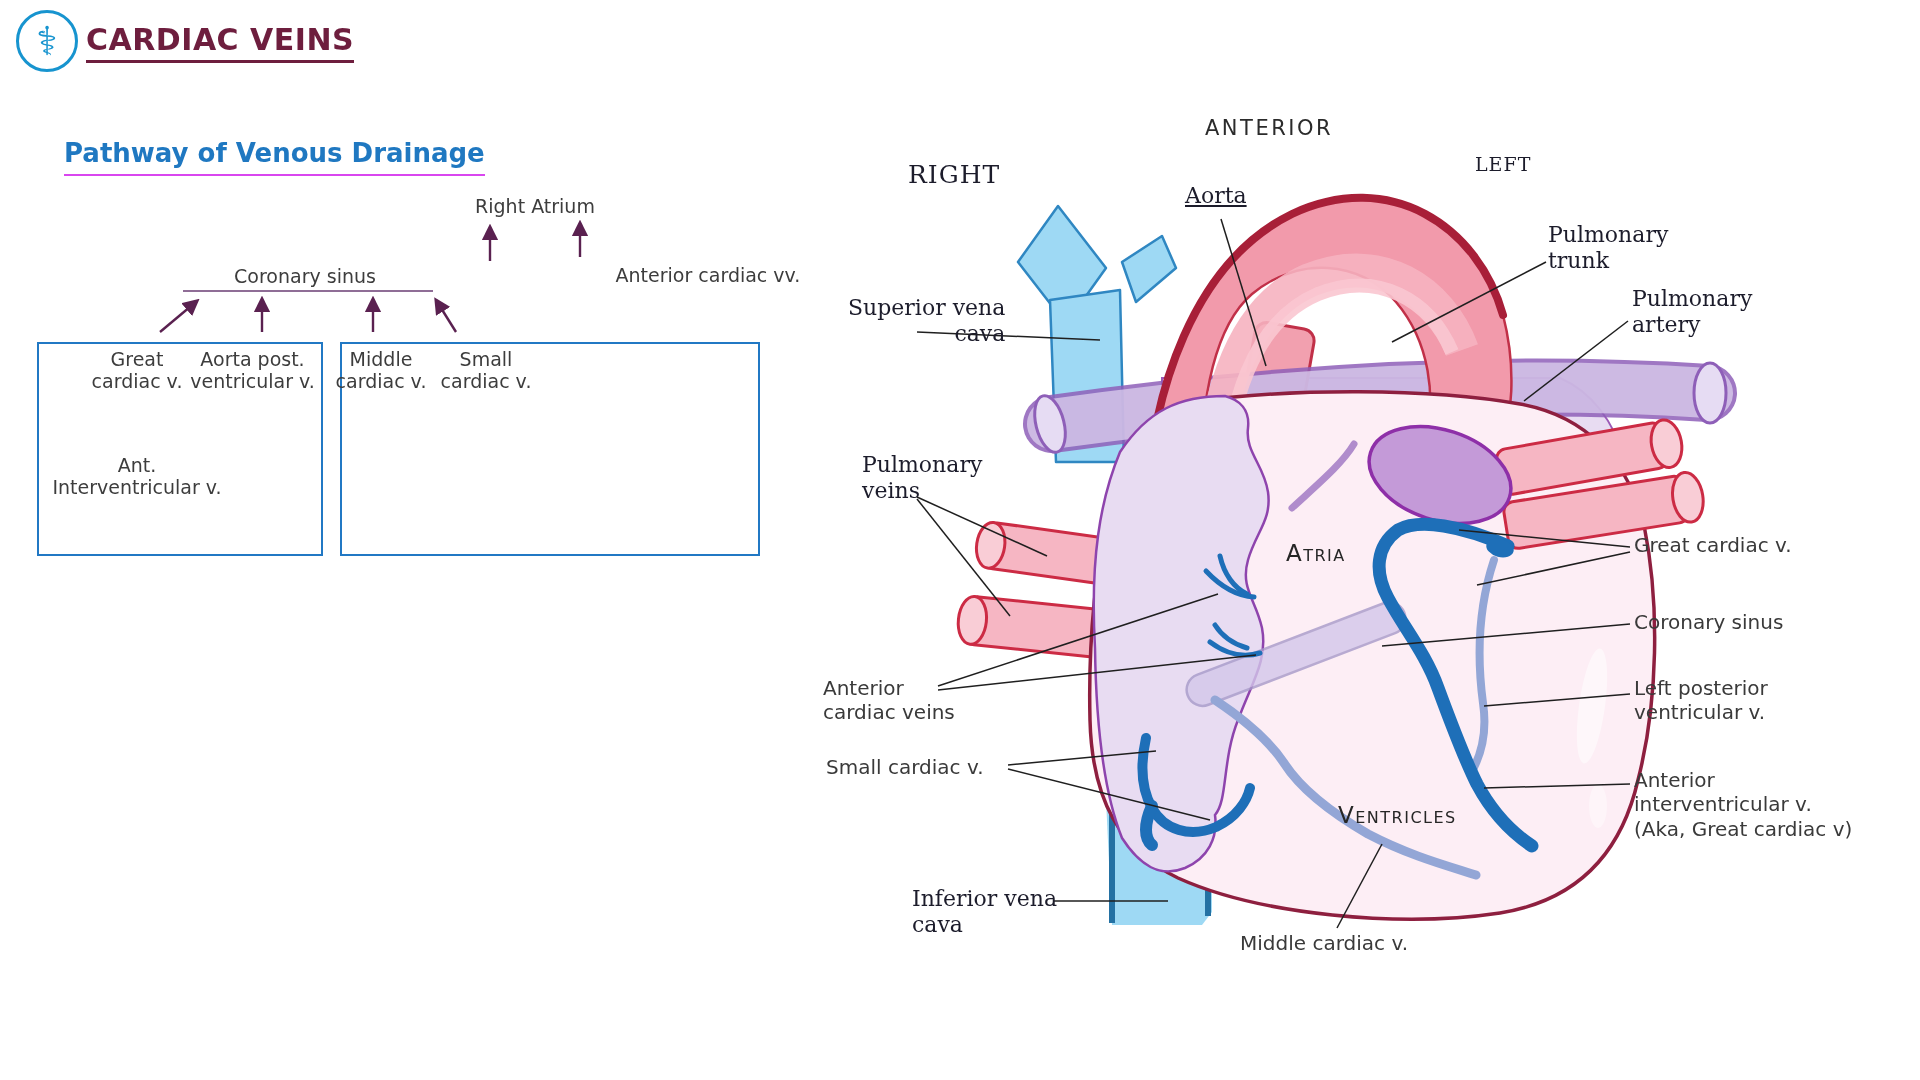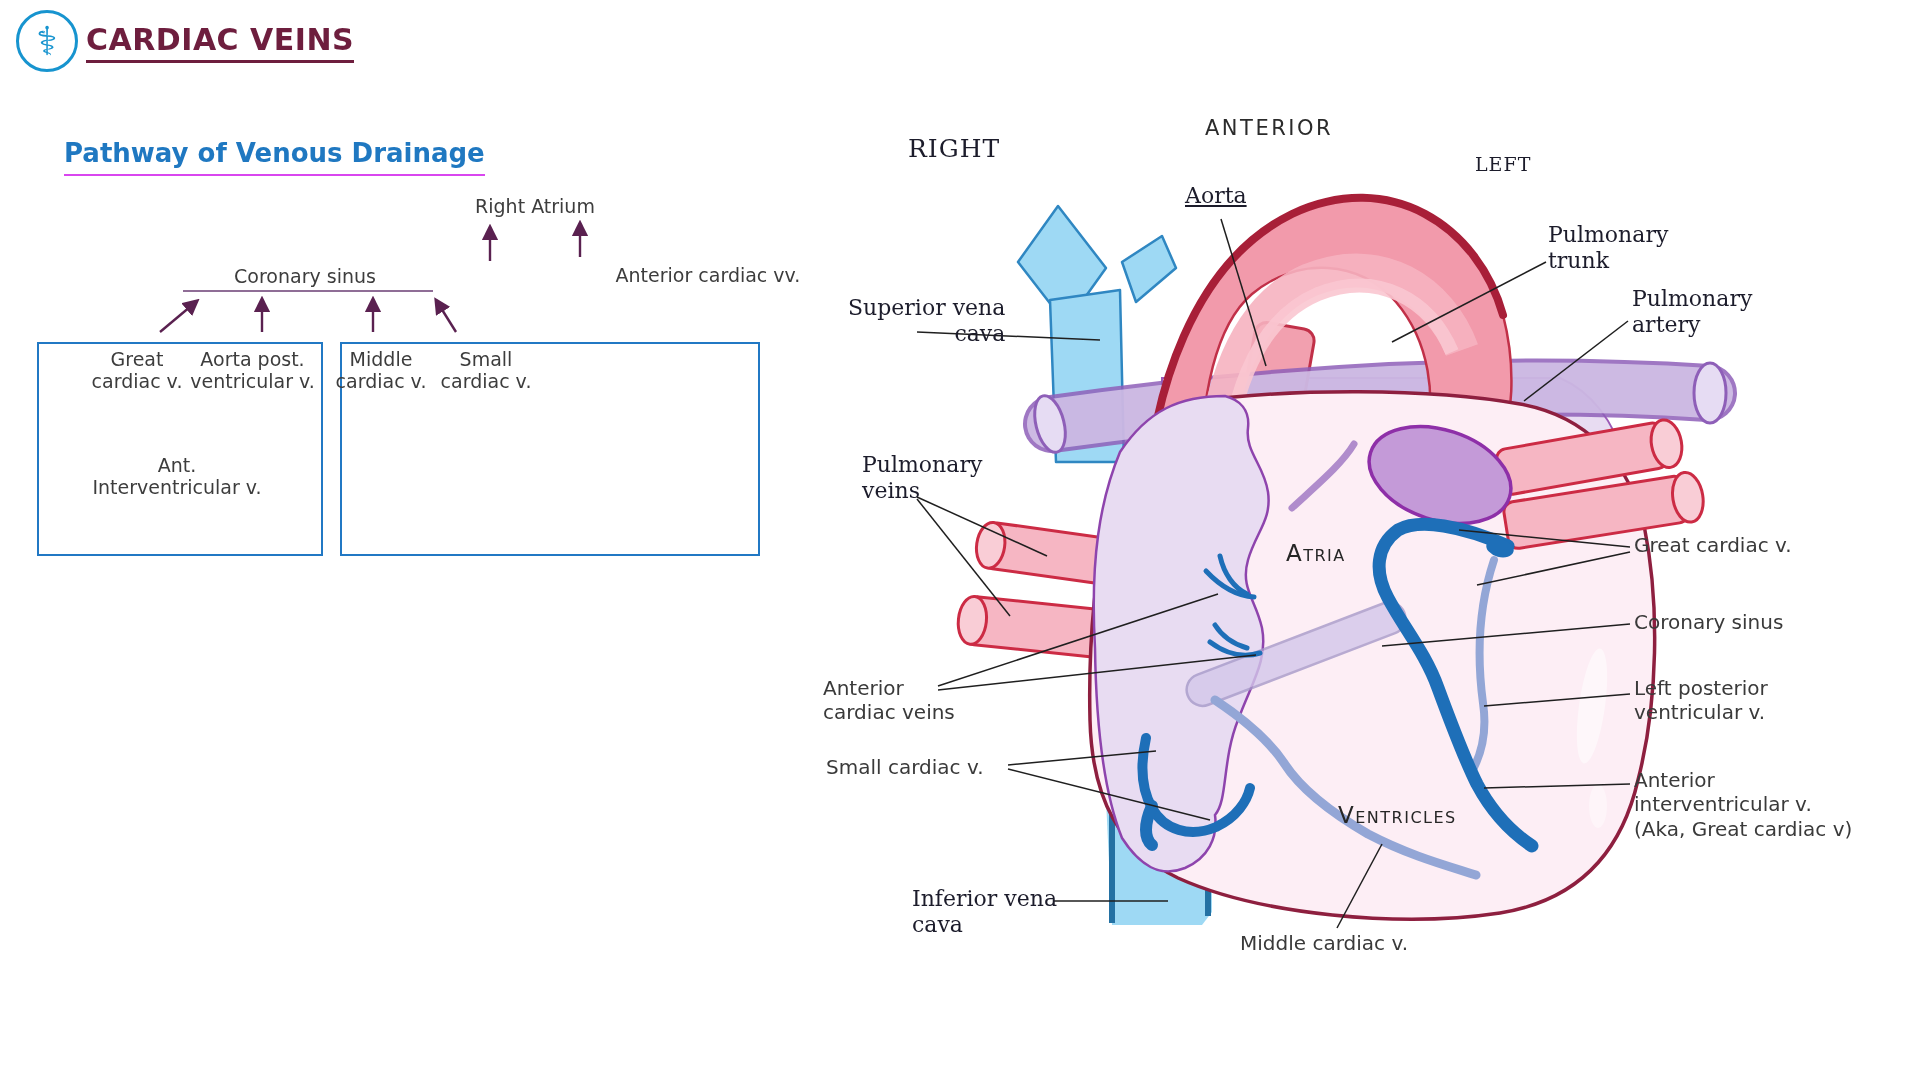--- a/index.html
+++ b/index.html
@@ -173,25 +173,25 @@
   <div class="fcbox" style="left:340px;top:342px;width:416px;height:210px;"></div>
 
   <div class="fc" style="left:75px;top:348px;width:124px;">Great
 cardiac v.</div>
   <div class="fc" style="left:180px;top:348px;width:145px;">Aorta post.
 ventricular v.</div>
   <div class="fc" style="left:319px;top:348px;width:124px;">Middle
 cardiac v.</div>
   <div class="fc" style="left:424px;top:348px;width:124px;">Small
 cardiac v.</div>
-  <div class="fc" style="left:40px;top:454px;width:194px;margin-left:40px;">Ant.
+  <div class="fc" style="left:40px;top:454px;width:194px;">Ant.
 Interventricular v.</div>
 
   <div class="lbl orient" style="left:1205px;top:116px;">ANTERIOR</div>
-  <div class="lbl" style="left:908px;top:134px;font-size:25px;letter-spacing:1px;">RIGHT</div>
+  <div class="lbl" style="left:908px;top:160px;font-size:25px;letter-spacing:1px;">RIGHT</div>
   <div class="lbl" style="left:1475px;top:153px;font-size:19px;letter-spacing:1px;">LEFT</div>
 
   <div class="lbl" style="left:1185px;top:183px;text-decoration:underline;">Aorta</div>
   <div class="lbl" style="left:1548px;top:222px;">Pulmonary
 trunk</div>
   <div class="lbl" style="left:1632px;top:286px;">Pulmonary
 artery</div>
   <div class="lbl" style="left:848px;top:295px;text-align:right;">Superior vena
 cava</div>
   <div class="lbl" style="left:862px;top:452px;">Pulmonary

